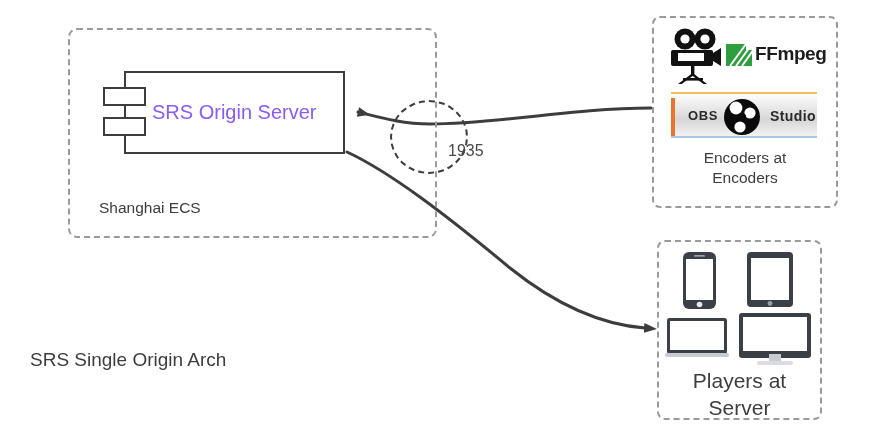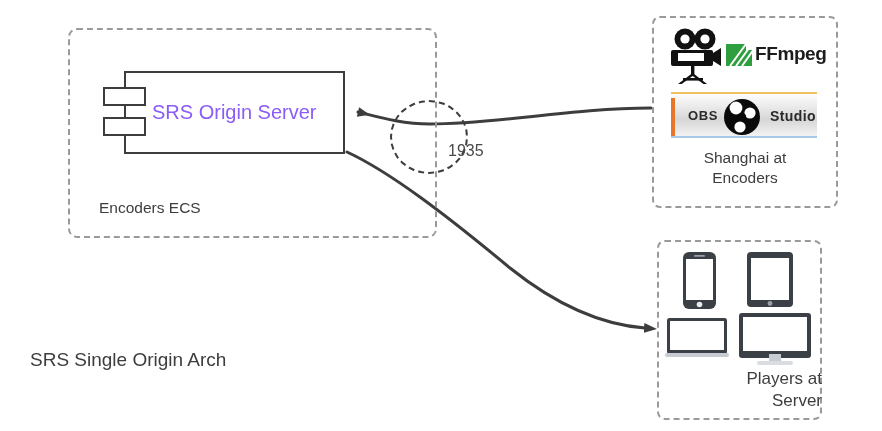--- a/index.html
+++ b/index.html
@@ -163,22 +163,22 @@
     position: absolute;
     left: 657px; top: 240px;
     width: 165px; height: 180px;
     border: 2px dashed #9a9a9a;
     border-radius: 8px;
     box-sizing: border-box;
   }
   #players-label {
     left: 657px; top: 368px;
     width: 165px;
-    text-align: right;
-    font-size: 17px;
+    text-align: center;
+    font-size: 21px;
   }
   #devices {
     position: absolute;
     left: 665px; top: 250px;
     width: 148px; height: 115px;
   }
   
   #diagram-title {
     left: 30px; top: 348px;
     font-size: 19px;
@@ -203,21 +203,21 @@
 
   <path d="M 347,152 C 390,172 445,214 510,268 C 560,308 605,325 645,328" fill="none" stroke="#3d3d3d" stroke-width="3" stroke-linecap="round" marker-end="url(#arrowR)"></path>
 </svg>
 
 <div id="ecs-zone"></div>
 
 <div id="srs-box"></div>
 <div class="srs-tab" id="srs-tab-1"></div>
 <div class="srs-tab" id="srs-tab-2"></div>
 <div class="txt" id="srs-label">SRS Origin Server</div>
-<div class="txt" id="ecs-label">Encoders ECS</div>
+<div class="txt" id="ecs-label">Shanghai ECS</div>
 
 <div id="port-circle"></div>
 <div class="txt" id="port-label">1935</div>
 
 <div id="encoders-zone"></div>
 
 <svg id="camera-icon" viewBox="0 0 56 58" xmlns="http://www.w3.org/2000/svg">
   <g fill="#111111">
     <circle cx="18" cy="13" r="10.5"></circle>
     <circle cx="18" cy="13" r="4.6" fill="#ffffff"></circle>
@@ -251,21 +251,21 @@
   <svg id="obs-mark" viewBox="0 0 46 42" xmlns="http://www.w3.org/2000/svg">
     <circle cx="23" cy="21" r="18" fill="#0a0a0a"></circle>
     <circle cx="17" cy="12" r="6.4" fill="#ffffff"></circle>
     <circle cx="31" cy="17" r="5.6" fill="#ffffff"></circle>
     <circle cx="21" cy="31" r="5.6" fill="#ffffff"></circle>
     <circle cx="23" cy="21" r="4.2" fill="#0a0a0a"></circle>
   </svg>
   <span id="obs-text-right">Studio</span>
 </div>
 
-<div class="txt" id="enc-label"><span>Shanghai at</span><br><span>Encoders</span></div>
+<div class="txt" id="enc-label"><span>Encoders at</span><br><span>Encoders</span></div>
 
 <div id="players-zone"></div>
 
 <svg id="devices" viewBox="0 0 148 115" xmlns="http://www.w3.org/2000/svg">
 
   <g>
     <rect x="18" y="2" width="33" height="57" rx="6" fill="#3b3f46"></rect>
     <rect x="21" y="9" width="27" height="41" fill="#ffffff"></rect>
     <rect x="29" y="5" width="11" height="1.8" rx="0.9" fill="#9aa0a8"></rect>
     <circle cx="34.5" cy="54.5" r="2.8" fill="#e9eaec"></circle>

